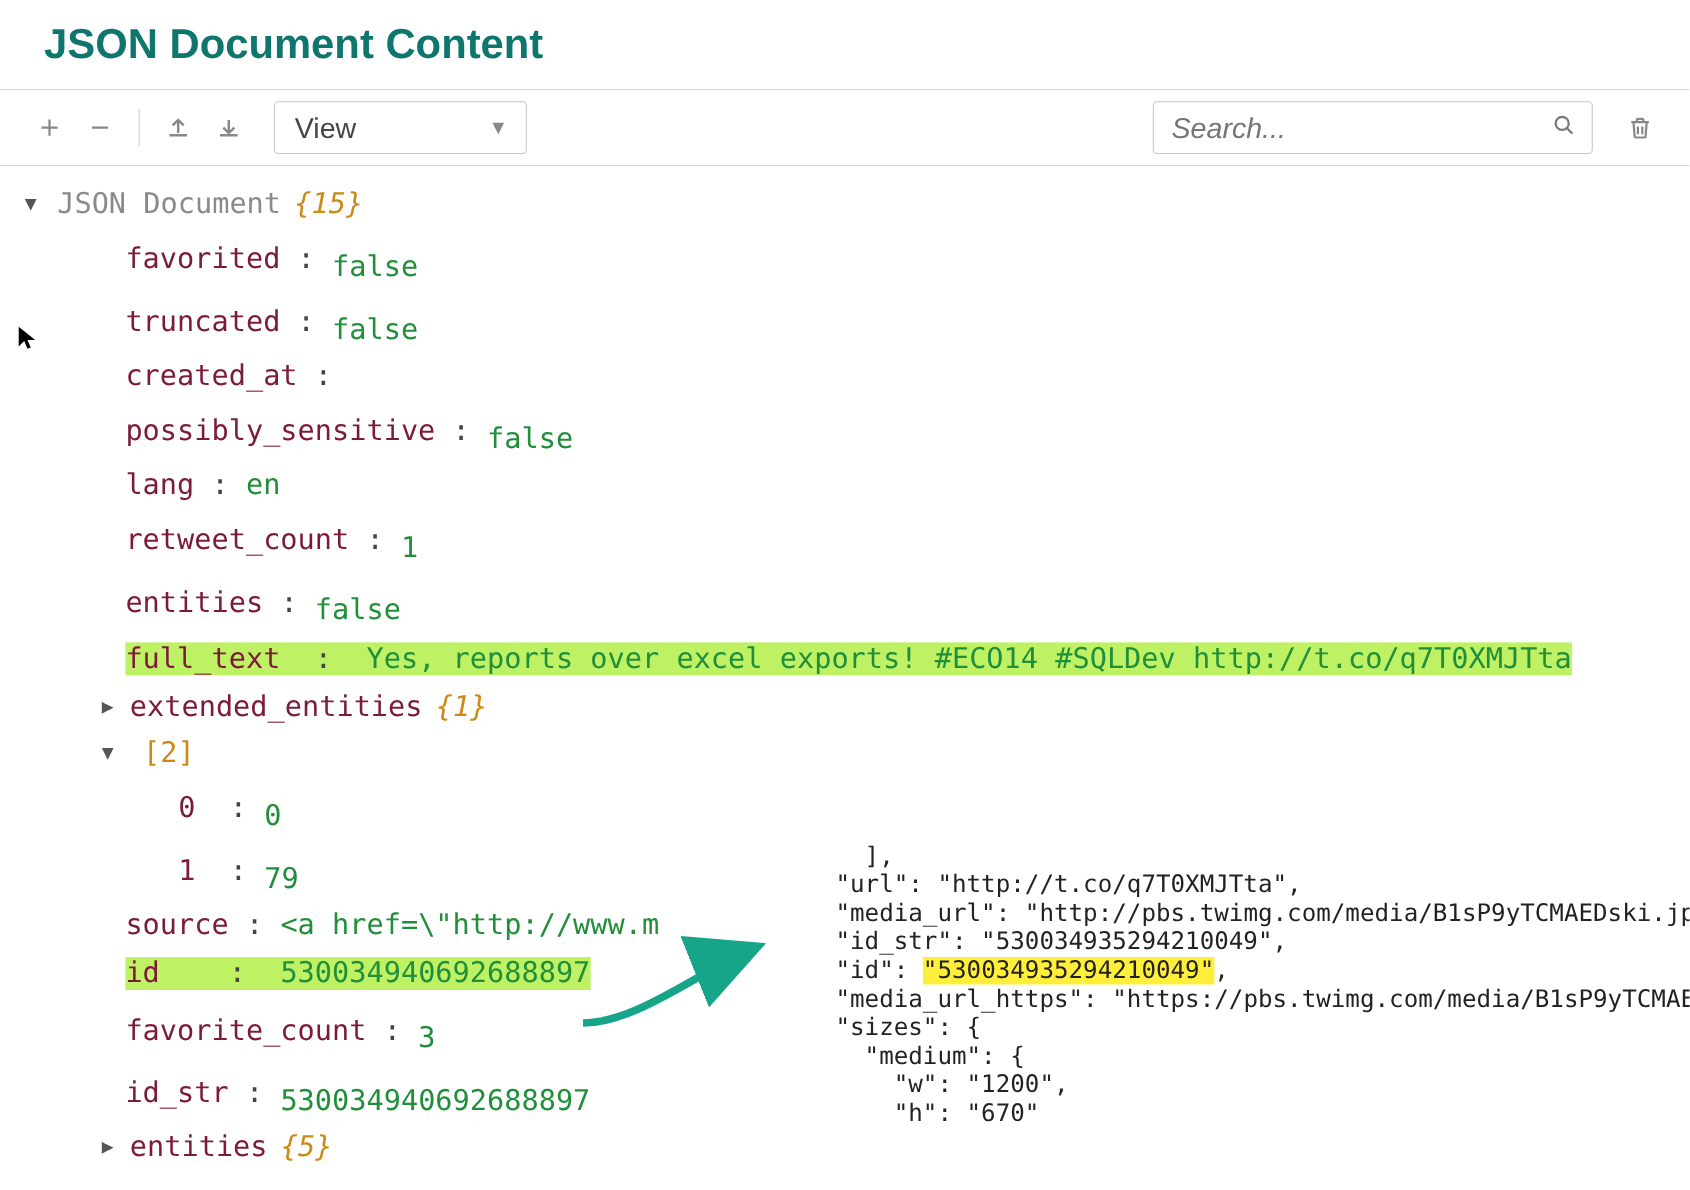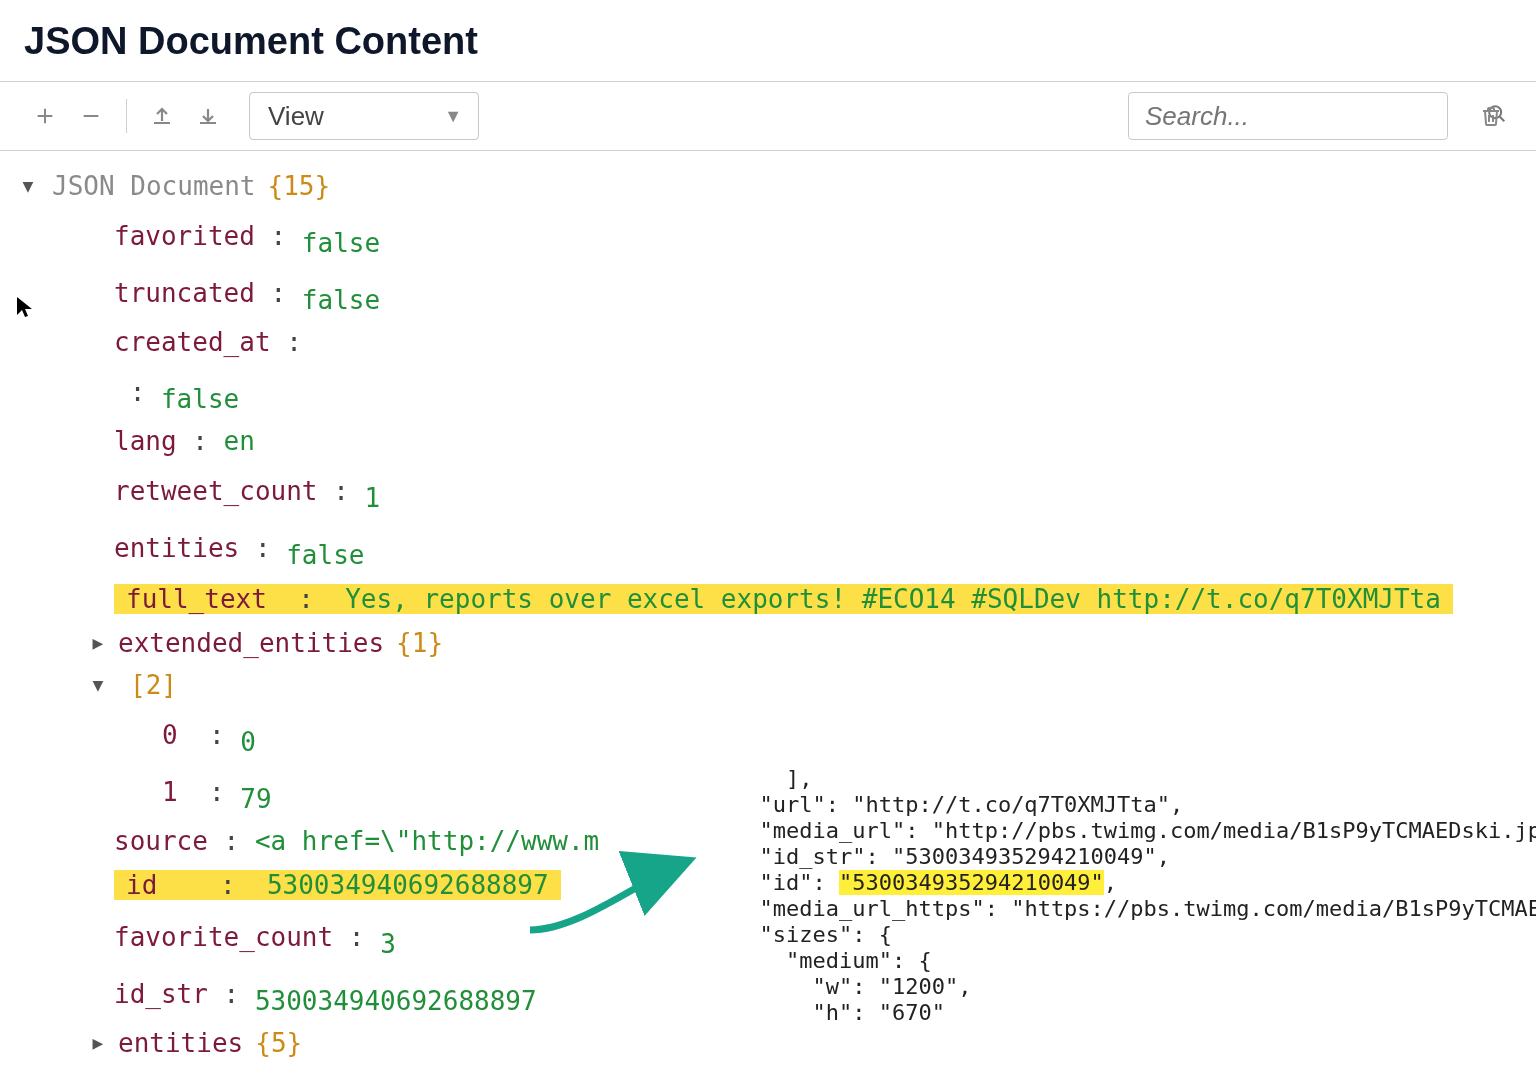--- a/index.html
+++ b/index.html
@@ -7,22 +7,22 @@
     margin: 0; padding: 0;
     width: 1536px; height: 1082px;
     background: #fff;
     font-family: "Helvetica Neue", Arial, sans-serif;
     overflow: hidden;
     position: relative;
   }
   .title {
     font-size: 38px;
     font-weight: 700;
-    color: #0f172a;
-    padding: 20px 0 18px 24px;
+    color: #0f766e;
+    padding: 20px 0 18px 40px;
   }
   .hr { border-bottom: 1px solid #d0d0d0; }
   .toolbar {
     display: flex;
     align-items: center;
     padding: 10px 22px 10px 22px;
     border-bottom: 1px solid #d0d0d0;
     gap: 0;
   }
   .tbtn {
@@ -46,21 +46,21 @@
     cursor: pointer;
     gap: 20px;
   }
   .view-select .chev { color: #888; font-size: 18px; }
   .spacer { flex: 1; }
   .search {
     display: flex; align-items: center;
     border: 1px solid #c8c8c8;
     border-radius: 4px;
     height: 48px;
-    width: 320px;
+    width: 400px;
     padding: 0 14px;
     color: #888;
     font-size: 26px;
     font-style: italic;
   }
   .search input {
     border: none; outline: none; flex: 1;
     font-size: 26px; font-style: italic; color: #555;
     background: transparent;
   }
@@ -86,23 +86,23 @@
     color: #555; cursor: pointer; user-select: none;
     font-size: 18px;
   }
   .toggle.blank { visibility: hidden; }
   .ind { display: inline-block; }
   .key { color: #7c1a3a; } 
   .sep { color: #444; }
   .num { color: #218f3a; margin-top: 15px; }      
   .str { color: #218f3a; }
   .rootlabel { color: #8a8a8a; }
-  .brace { color: #cc8a17; }    
+  .brace { color: #cc8a17; font-style: italic; }    
   .brack { color: #cc8a17; }
-  .hl { background: #fde047; padding: 2px 12px; }
+  .hl { background: #bef264; padding: 2px 0; }
 
   
   .overlay {
     position: absolute;
     left: 680px; top: 740px;
     font-family: "Menlo","Consolas","Monaco",monospace;
     font-size: 22px;
     line-height: 26px;
     color: #222;
     white-space: pre;
@@ -208,20 +208,21 @@
   <div class="row">
     <span class="toggle blank">▼</span>
       <span class="ind" style="width:72px"></span>
     <span class="key">created_at</span>
     <span class="sep">&nbsp;:&nbsp;</span>
   </div>
 
   <div class="row">
     <span class="toggle blank">▼</span>
       <span class="ind" style="width:72px"></span>
+    <span class="key">possibly_sensitive</span>
     <span class="sep">&nbsp;:&nbsp;</span>
     <span class="num">false</span>
   </div>
 
   <div class="row">
     <span class="toggle blank">▼</span>
       <span class="ind" style="width:72px"></span>
     <span class="key">lang</span>
     <span class="sep">&nbsp;:&nbsp;</span>
     <span class="str">en</span>

